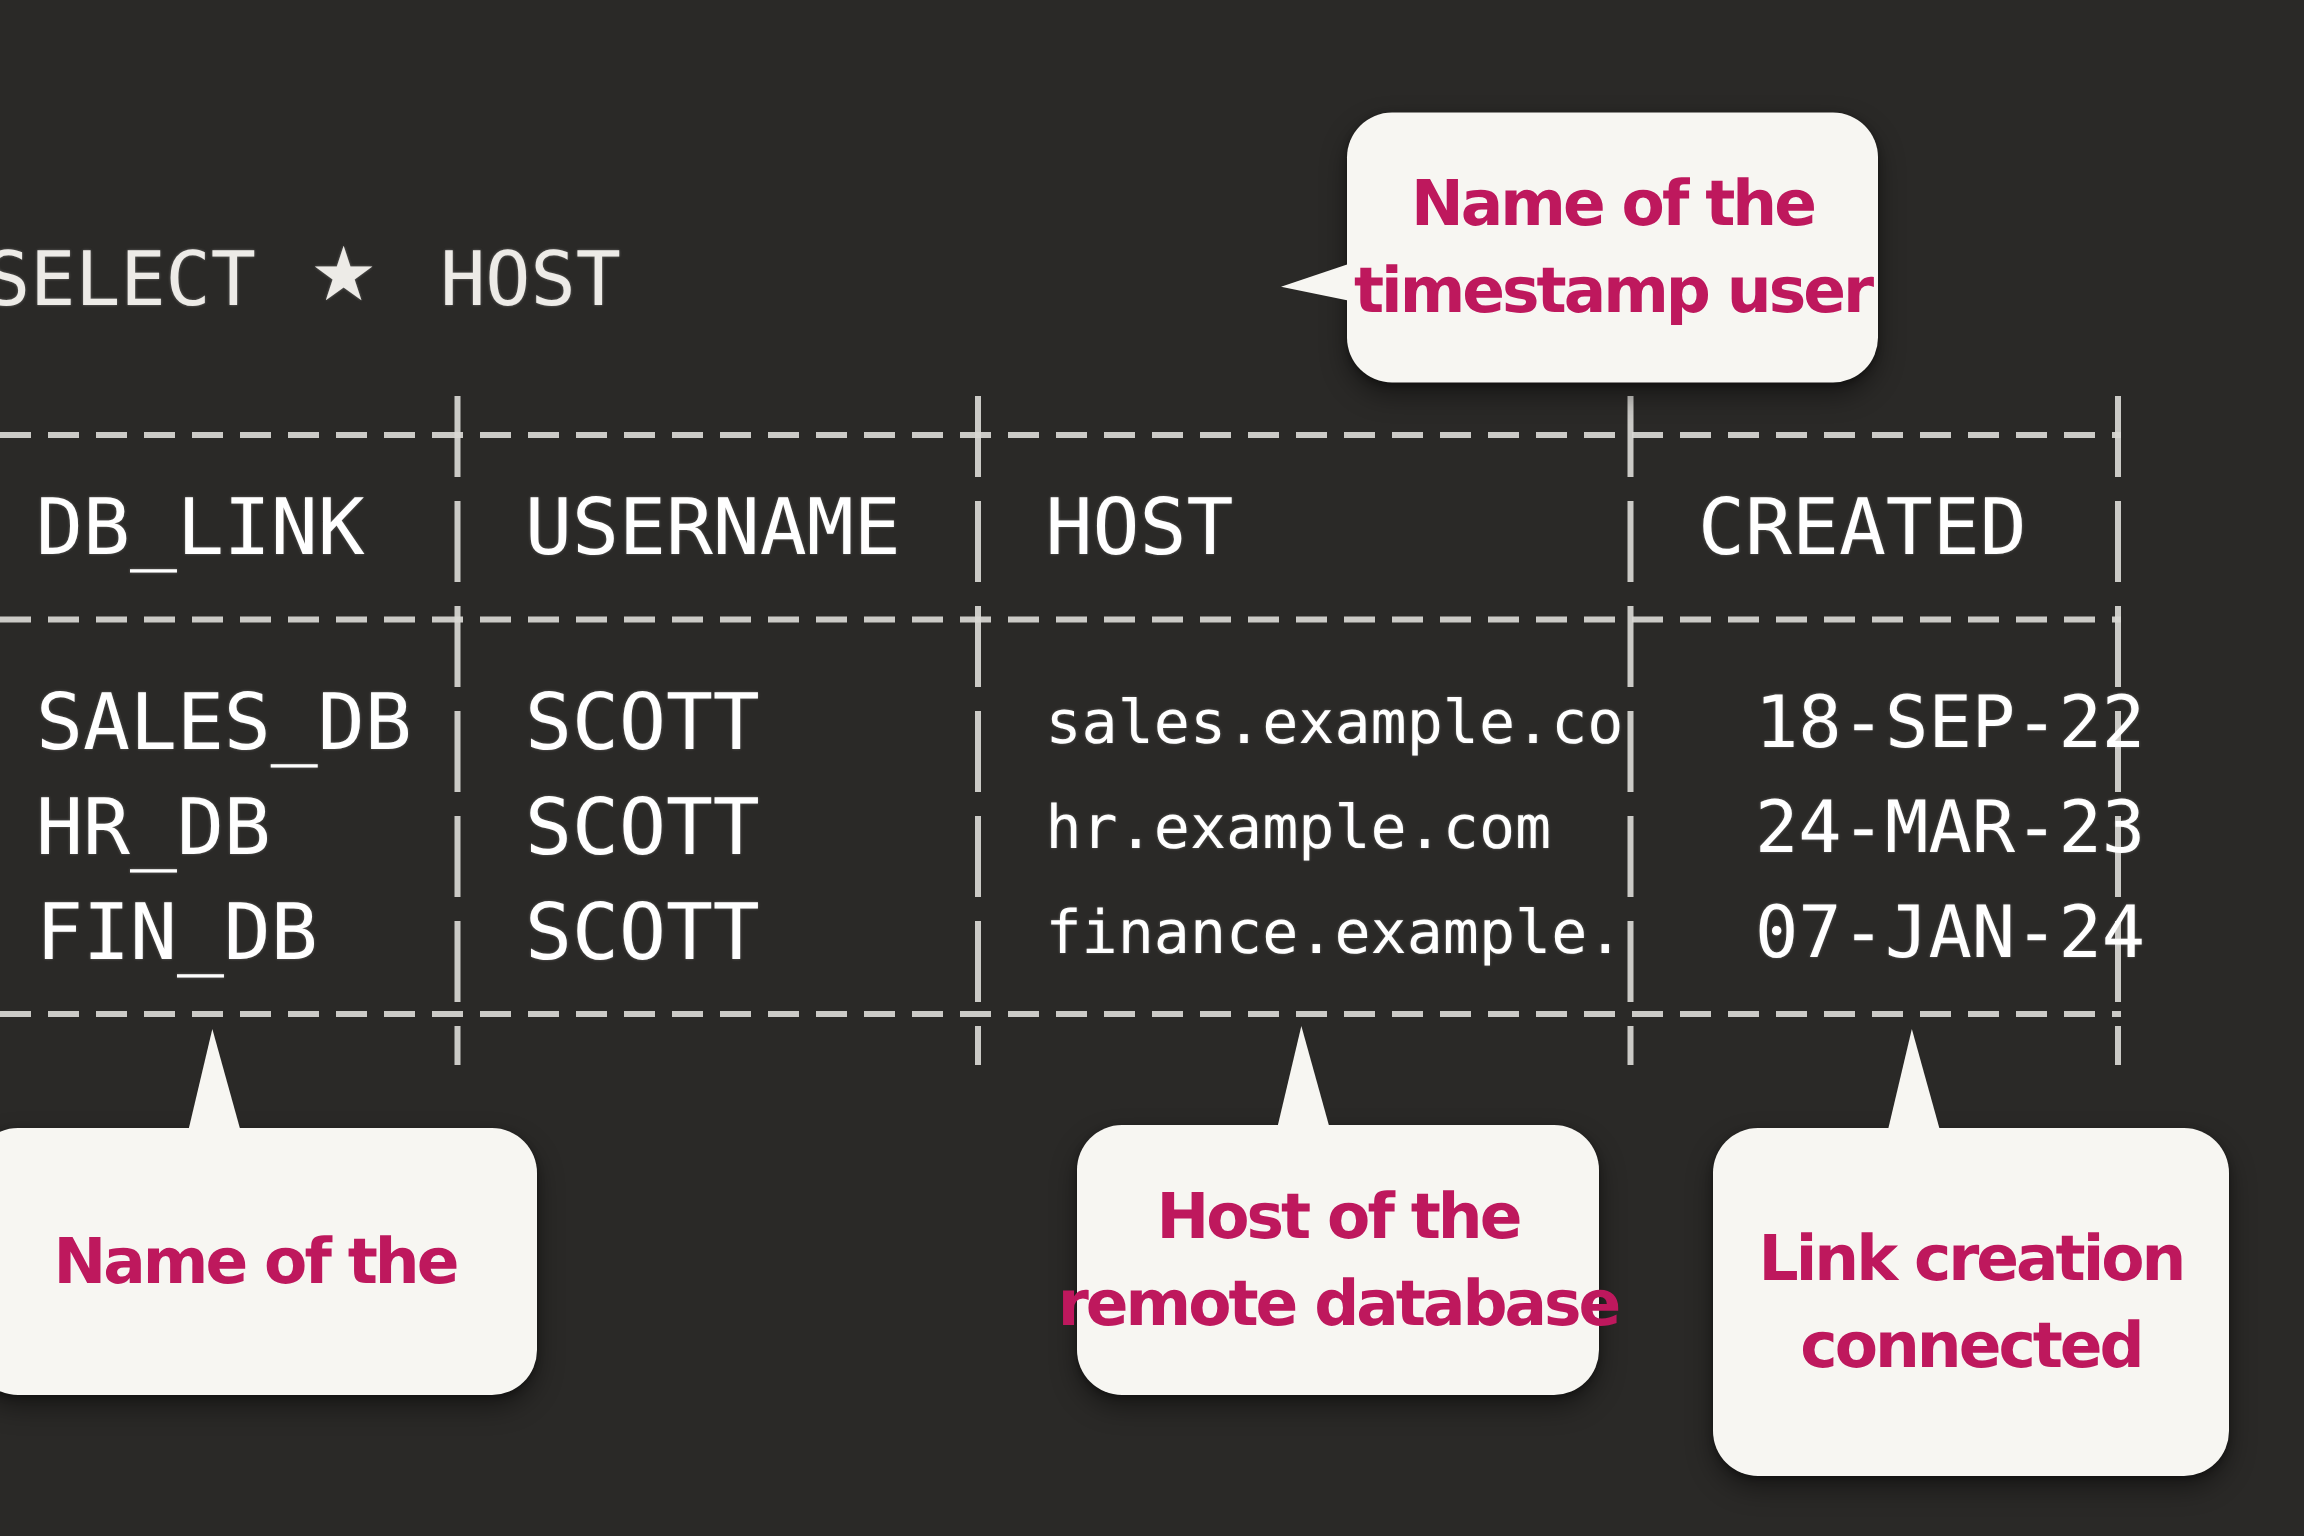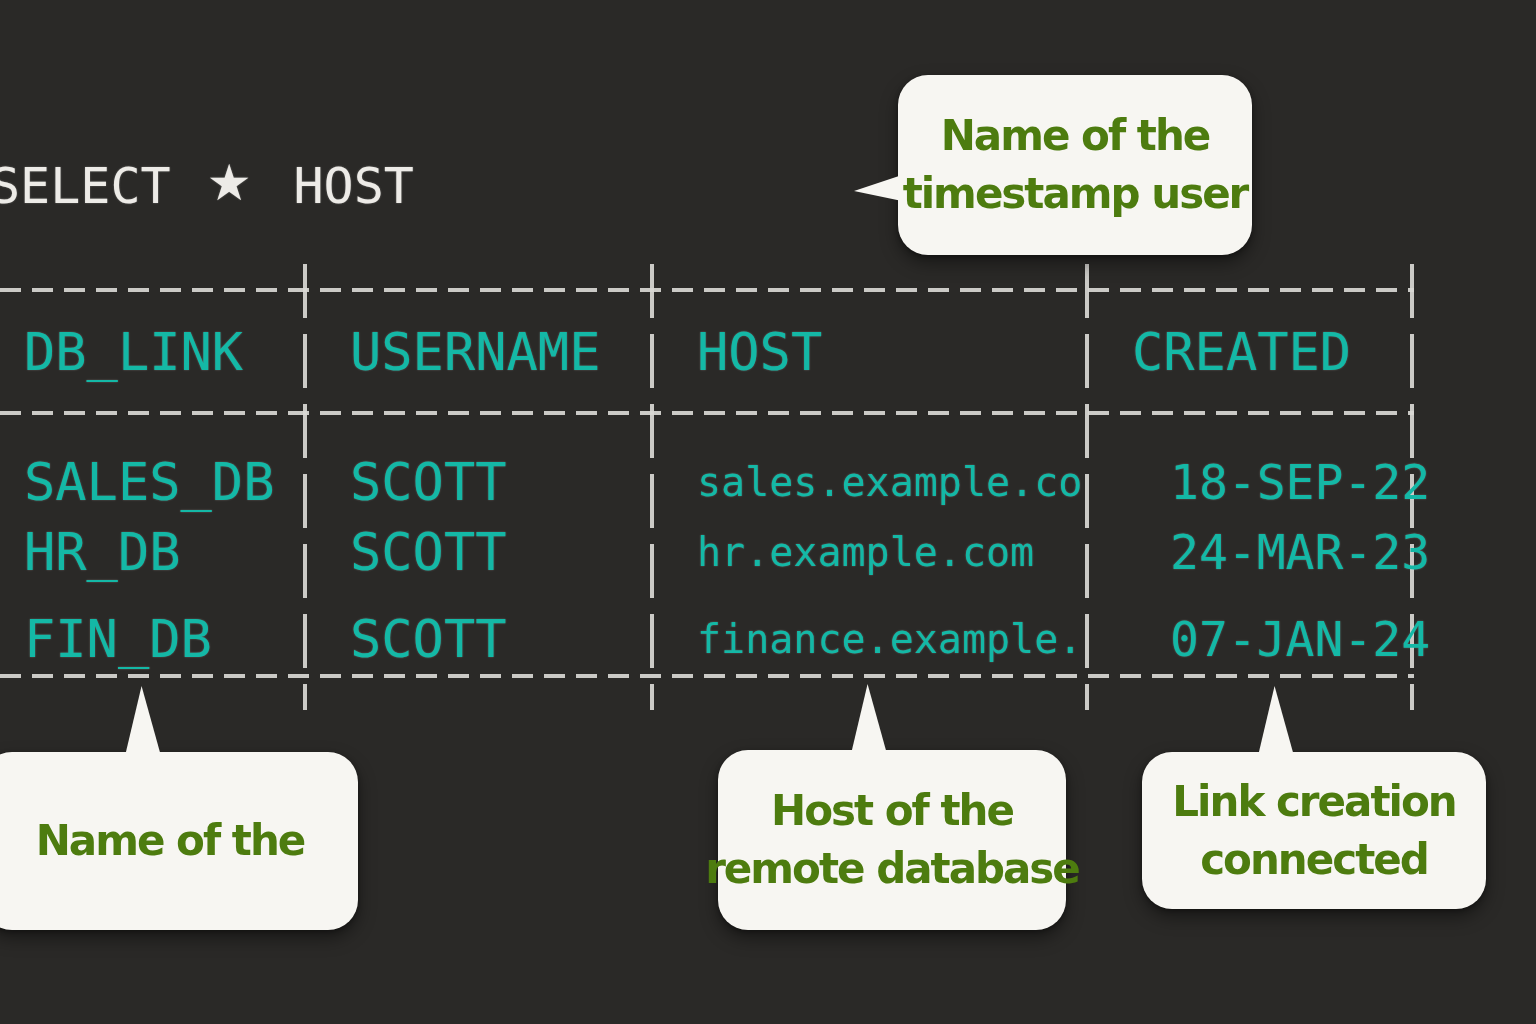--- a/index.html
+++ b/index.html
@@ -32,44 +32,44 @@
   .hline-bot{top:674px}
 
   .vline{
     position:absolute;top:264px;height:446px;width:4px;
     background:repeating-linear-gradient(180deg,#d9d8d4 0 54px,transparent 54px 70px);
     opacity:.92;
   }
   .v1{left:303px}.v2{left:650px}.v3{left:1085px}.v4{left:1410px}
 
   .cell{
-    position:absolute;color:#14b8a6;font-size:52px;line-height:70px;
+    position:absolute;color:#ffffff;font-size:52px;line-height:70px;
     white-space:nowrap;text-shadow:0 0 2px rgba(244,242,238,0.3);
   }
   .col1{left:24px}.col2{left:350px}.col3{left:697px}.col4{left:1132px}
-  .rhead{top:317px}.r1{top:447px}.r2{top:517px}.r3{top:604px}
+  .rhead{top:317px}.r1{top:447px}.r2{top:517px}.r3{top:587px}
   .host{font-size:40px;width:386px;overflow:hidden;}
   .date{font-size:48px;left:1130px;margin-left:40px;}
 
   
   .callout{
     position:absolute;background:#f7f6f2;border-radius:30px;
     box-shadow:0 8px 18px rgba(0,0,0,0.42),0 2px 5px rgba(0,0,0,0.3);
     display:flex;align-items:center;justify-content:center;
   }
   .co-text{
     display:flex;flex-direction:column;align-items:center;gap:2px;
     font-family:"DejaVu Sans",sans-serif;font-weight:bold;font-size:42px;
-    letter-spacing:-2px;line-height:56px;color:#4d7c0f;text-align:center;
+    letter-spacing:-2px;line-height:56px;color:#be185d;text-align:center;
     white-space:nowrap;
   }
   .co-top{left:898px;top:75px;width:354px;height:180px;}
   .co-dblink{left:-18px;top:752px;width:376px;height:178px;}
   .co-host{left:718px;top:750px;width:348px;height:180px;}
-  .co-created{left:1142px;top:752px;width:344px;height:157px;}
+  .co-created{left:1142px;top:752px;width:344px;height:232px;}
 
   .tail{position:absolute;background:#f7f6f2;}
   .tail-up{width:36px;height:70px;top:-66px;clip-path:polygon(46% 0,100% 100%,0 100%);}
   .co-dblink .tail-up{left:143px;}
   .co-host .tail-up{left:133px;}
   .co-created .tail-up{left:116px;}
   .tail-left{width:48px;height:26px;left:-44px;top:100px;clip-path:polygon(0 62%,100% 0,100% 100%);}
 </style>
 </head>
 <body>

